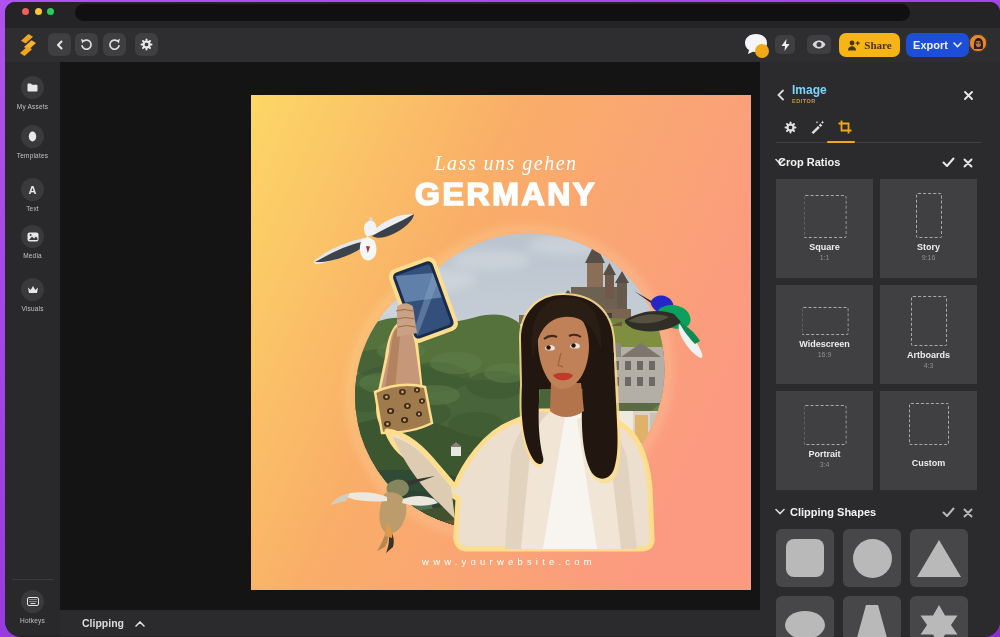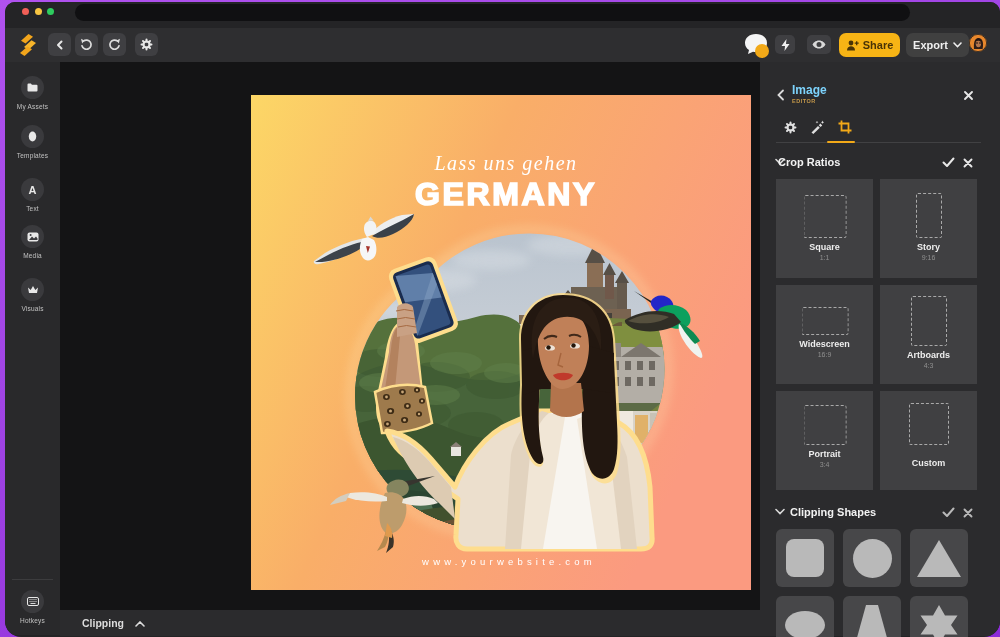--- a/index.html
+++ b/index.html
@@ -89,29 +89,29 @@
     <div class="tbtn" style="left:770px; width:20px; height:19px; top:7px; border-radius:5px;">
         <svg width="9" height="12" viewBox="0 0 9 12">
           <path d="M5.5 0 L0.5 7 H4 L3.5 12 L8.5 5 H5 Z" fill="#efefef"></path>
         </svg>
       </div>
     <div class="tbtn" style="left:802px; width:24px; height:19px; top:7px; border-radius:5px;">
         <svg width="14" height="9" viewBox="0 0 14 9">
           <path d="M7 0.5 C3.5 0.5 1.2 3 0.5 4.5 C1.2 6 3.5 8.5 7 8.5 C10.5 8.5 12.8 6 13.5 4.5 C12.8 3 10.5 0.5 7 0.5 Z M7 7 A2.5 2.5 0 1 1 7 2 A2.5 2.5 0 0 1 7 7 Z" fill="#d9d9d9"></path>
         </svg>
       </div>
-    <div class="abs" style="left:834px; top:5px; width:61px; height:24px; border-radius:7px; background:#f7b415; color:#493407; font-size:11px; font-weight:bold; display:flex; align-items:center; justify-content:center; gap:4px;">
+    <div class="abs" style="left:834px; top:5px; width:61px; height:24px; border-radius:7px; background:#f7b415; color:#493407; font-size:11px; font-weight:bold; display:flex; align-items:center; justify-content:center; gap:4px;font-family:Liberation Serif, serif;">
       <svg width="13" height="11" viewBox="0 0 13 11">
           <circle cx="5" cy="3" r="2.4" fill="#493407"></circle>
           <path d="M1 10.5 C1 7.5 3 6.3 5 6.3 C7 6.3 9 7.5 9 10.5 Z" fill="#493407"></path>
           <path d="M10.7 1.2 v4 M8.7 3.2 h4" stroke="#493407" stroke-width="1.3"></path>
         </svg>
       Share
     </div>
-    <div class="abs" style="left:901px; top:5px; width:63px; height:24px; border-radius:7px; background:#404040; color:#f0f0f0; font-size:11px; font-weight:bold; display:flex; align-items:center; justify-content:center; gap:5px;">
+    <div class="abs" style="left:901px; top:5px; width:63px; height:24px; border-radius:7px; background:#1d4ed8; color:#f0f0f0; font-size:11px; font-weight:bold; display:flex; align-items:center; justify-content:center; gap:5px;">
       Export <svg width="9" height="6" viewBox="0 0 9 6">
           <path d="M1 1 L4.5 4.7 8 1" stroke="#f0f0f0" stroke-width="1.6" fill="none" stroke-linecap="round"></path>
         </svg>
     </div>
     <svg class="abs" style="left:964px; top:6px;" width="18" height="18" viewBox="0 0 18 18">
       <circle cx="9" cy="9" r="9" fill="#e8872c"></circle>
       <path d="M5 15 C4.6 10 5 4.6 9 4 C13 3.6 14.4 7.6 14 12 L13.6 15 Z" fill="#2e1d18"></path>
       <ellipse cx="9.4" cy="9.6" rx="2.7" ry="3.6" fill="#b4764c"></ellipse>
       <path d="M6.4 7.4 C6.8 5.2 8.2 4.2 10 4.6 C11.8 5 12.8 6.6 12.6 8.4 C11.4 6.8 9 6.4 6.4 7.4 Z" fill="#241511"></path>
       <path d="M6.8 9 h2.2 m1 0 h2.2" stroke="#241511" stroke-width="1" fill="none"></path>

